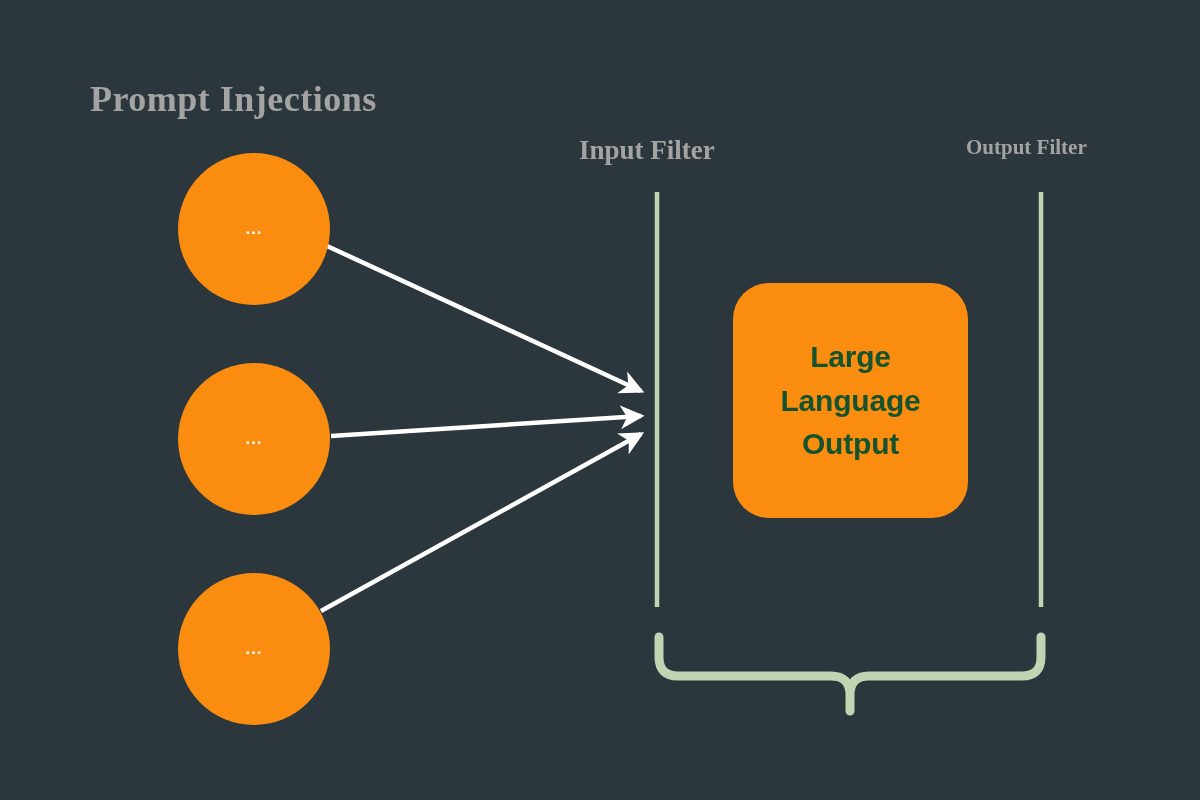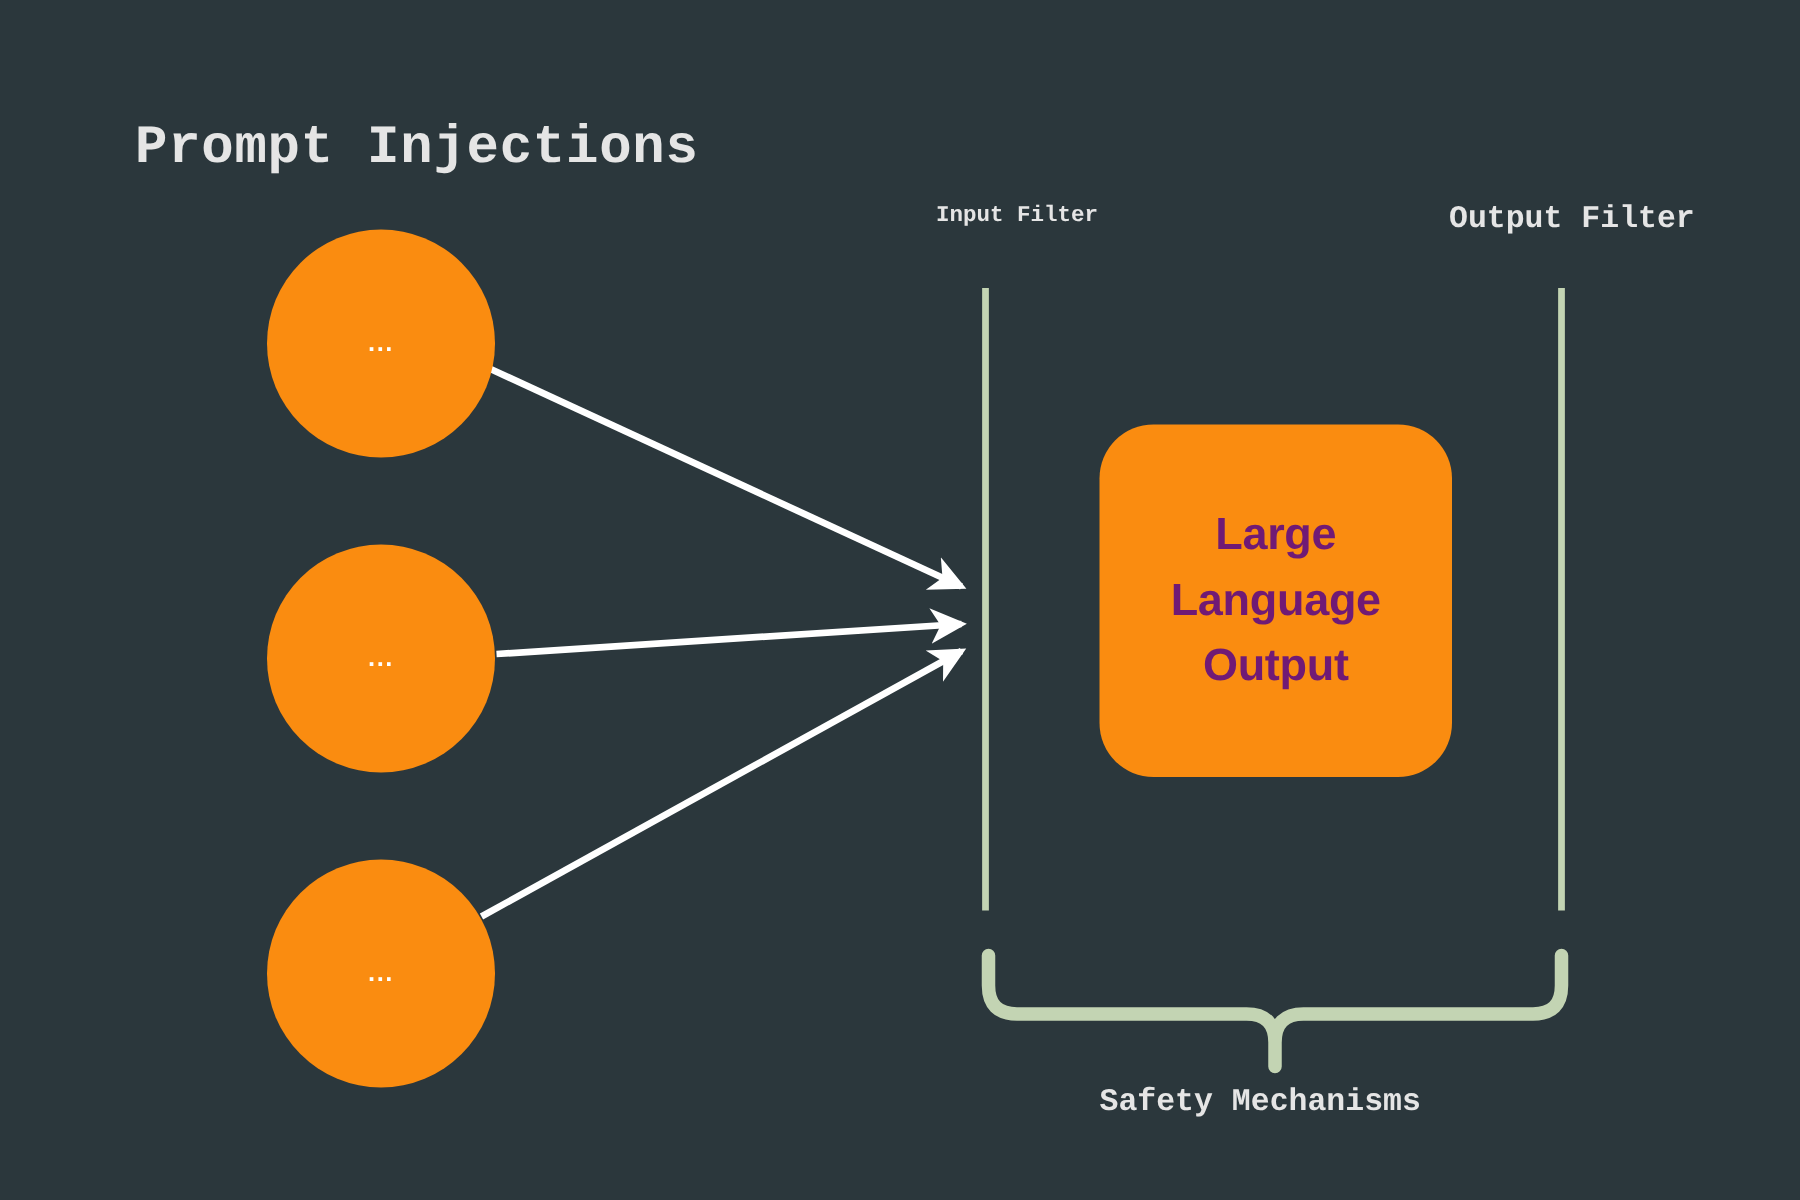--- a/index.html
+++ b/index.html
@@ -22,34 +22,34 @@
   #diagram-svg {
     position: absolute;
     top: 0;
     left: 0;
     width: 1200px;
     height: 800px;
   }
   .txt {
     position: absolute;
     white-space: pre;
-    color: #e5e5e5;
-    font-family: Liberation Mono, monospace;
+    color: #a3a3a3;
+    font-family: Liberation Serif, serif;
   }
   #page-title {
     left: 90px;
     top: 78px;
     font-size: 36px;
     font-weight: bold;
     letter-spacing: 0.5px;
   }
   #input-filter-label {
-    left: 624px;
+    left: 579px;
     top: 135px;
-    font-size: 15px;
+    font-size: 27px;
     font-weight: bold;
   }
   #output-filter-label {
     left: 966px;
     top: 135px;
     font-size: 21px;
     font-weight: bold;
   }
   #safety-label {
     left: 733px;
@@ -63,21 +63,21 @@
     top: 283px;
     width: 235px;
     height: 235px;
     background: #fa8c10;
     border-radius: 36px;
     display: flex;
     align-items: center;
     justify-content: center;
   }
   #llm-box-label {
-    color: #701a75;
+    color: #14532d;
     font-family: "Liberation Sans Narrow", "Liberation Sans", sans-serif;
     font-size: 30px;
     font-weight: bold;
     line-height: 1.45;
     text-align: center;
     width: 210px;
     letter-spacing: -0.2px;
   }
   .injection-node {
     position: absolute;
@@ -145,15 +145,14 @@
     <span class="injection-node-label">...</span>
   </div>
   <div class="injection-node" id="injection-node-2">
     <span class="injection-node-label">...</span>
   </div>
 
   <div id="llm-box">
     <div id="llm-box-label"><span>Large Language</span><br><span>Output</span></div>
   </div>
 
-  <div class="txt" id="safety-label">Safety Mechanisms</div>
 
 </div>
 
 </body></html>

